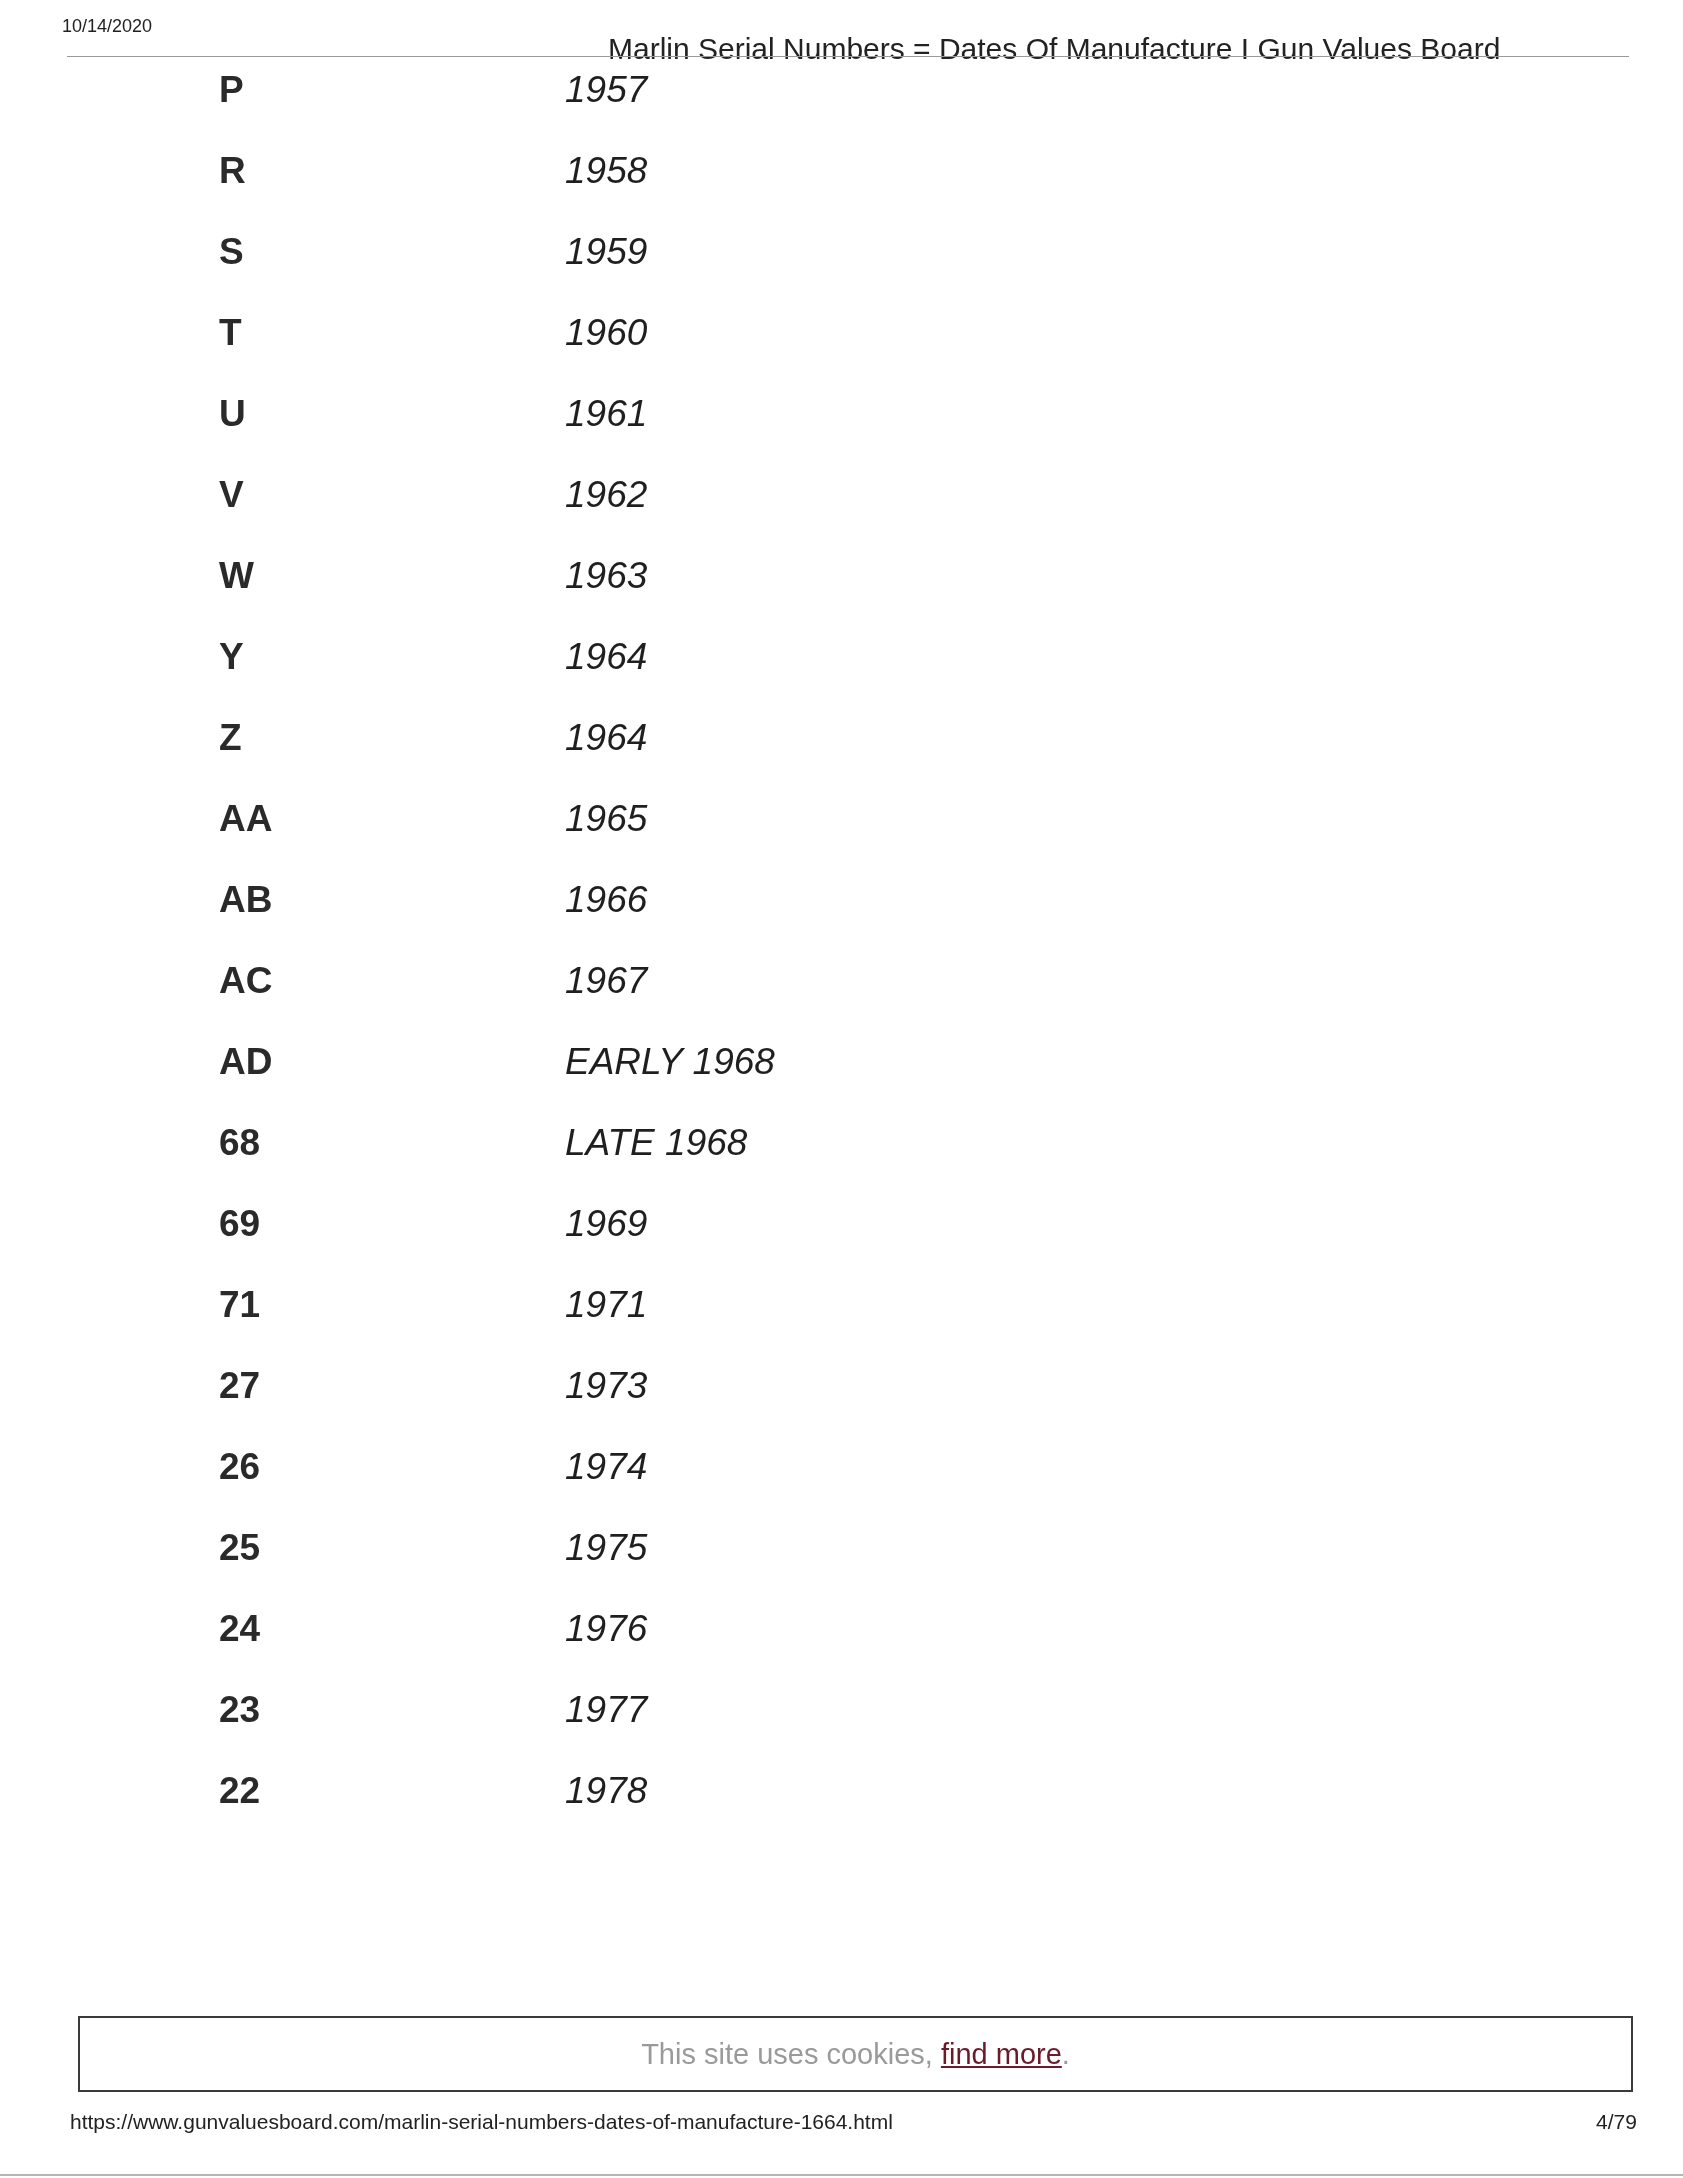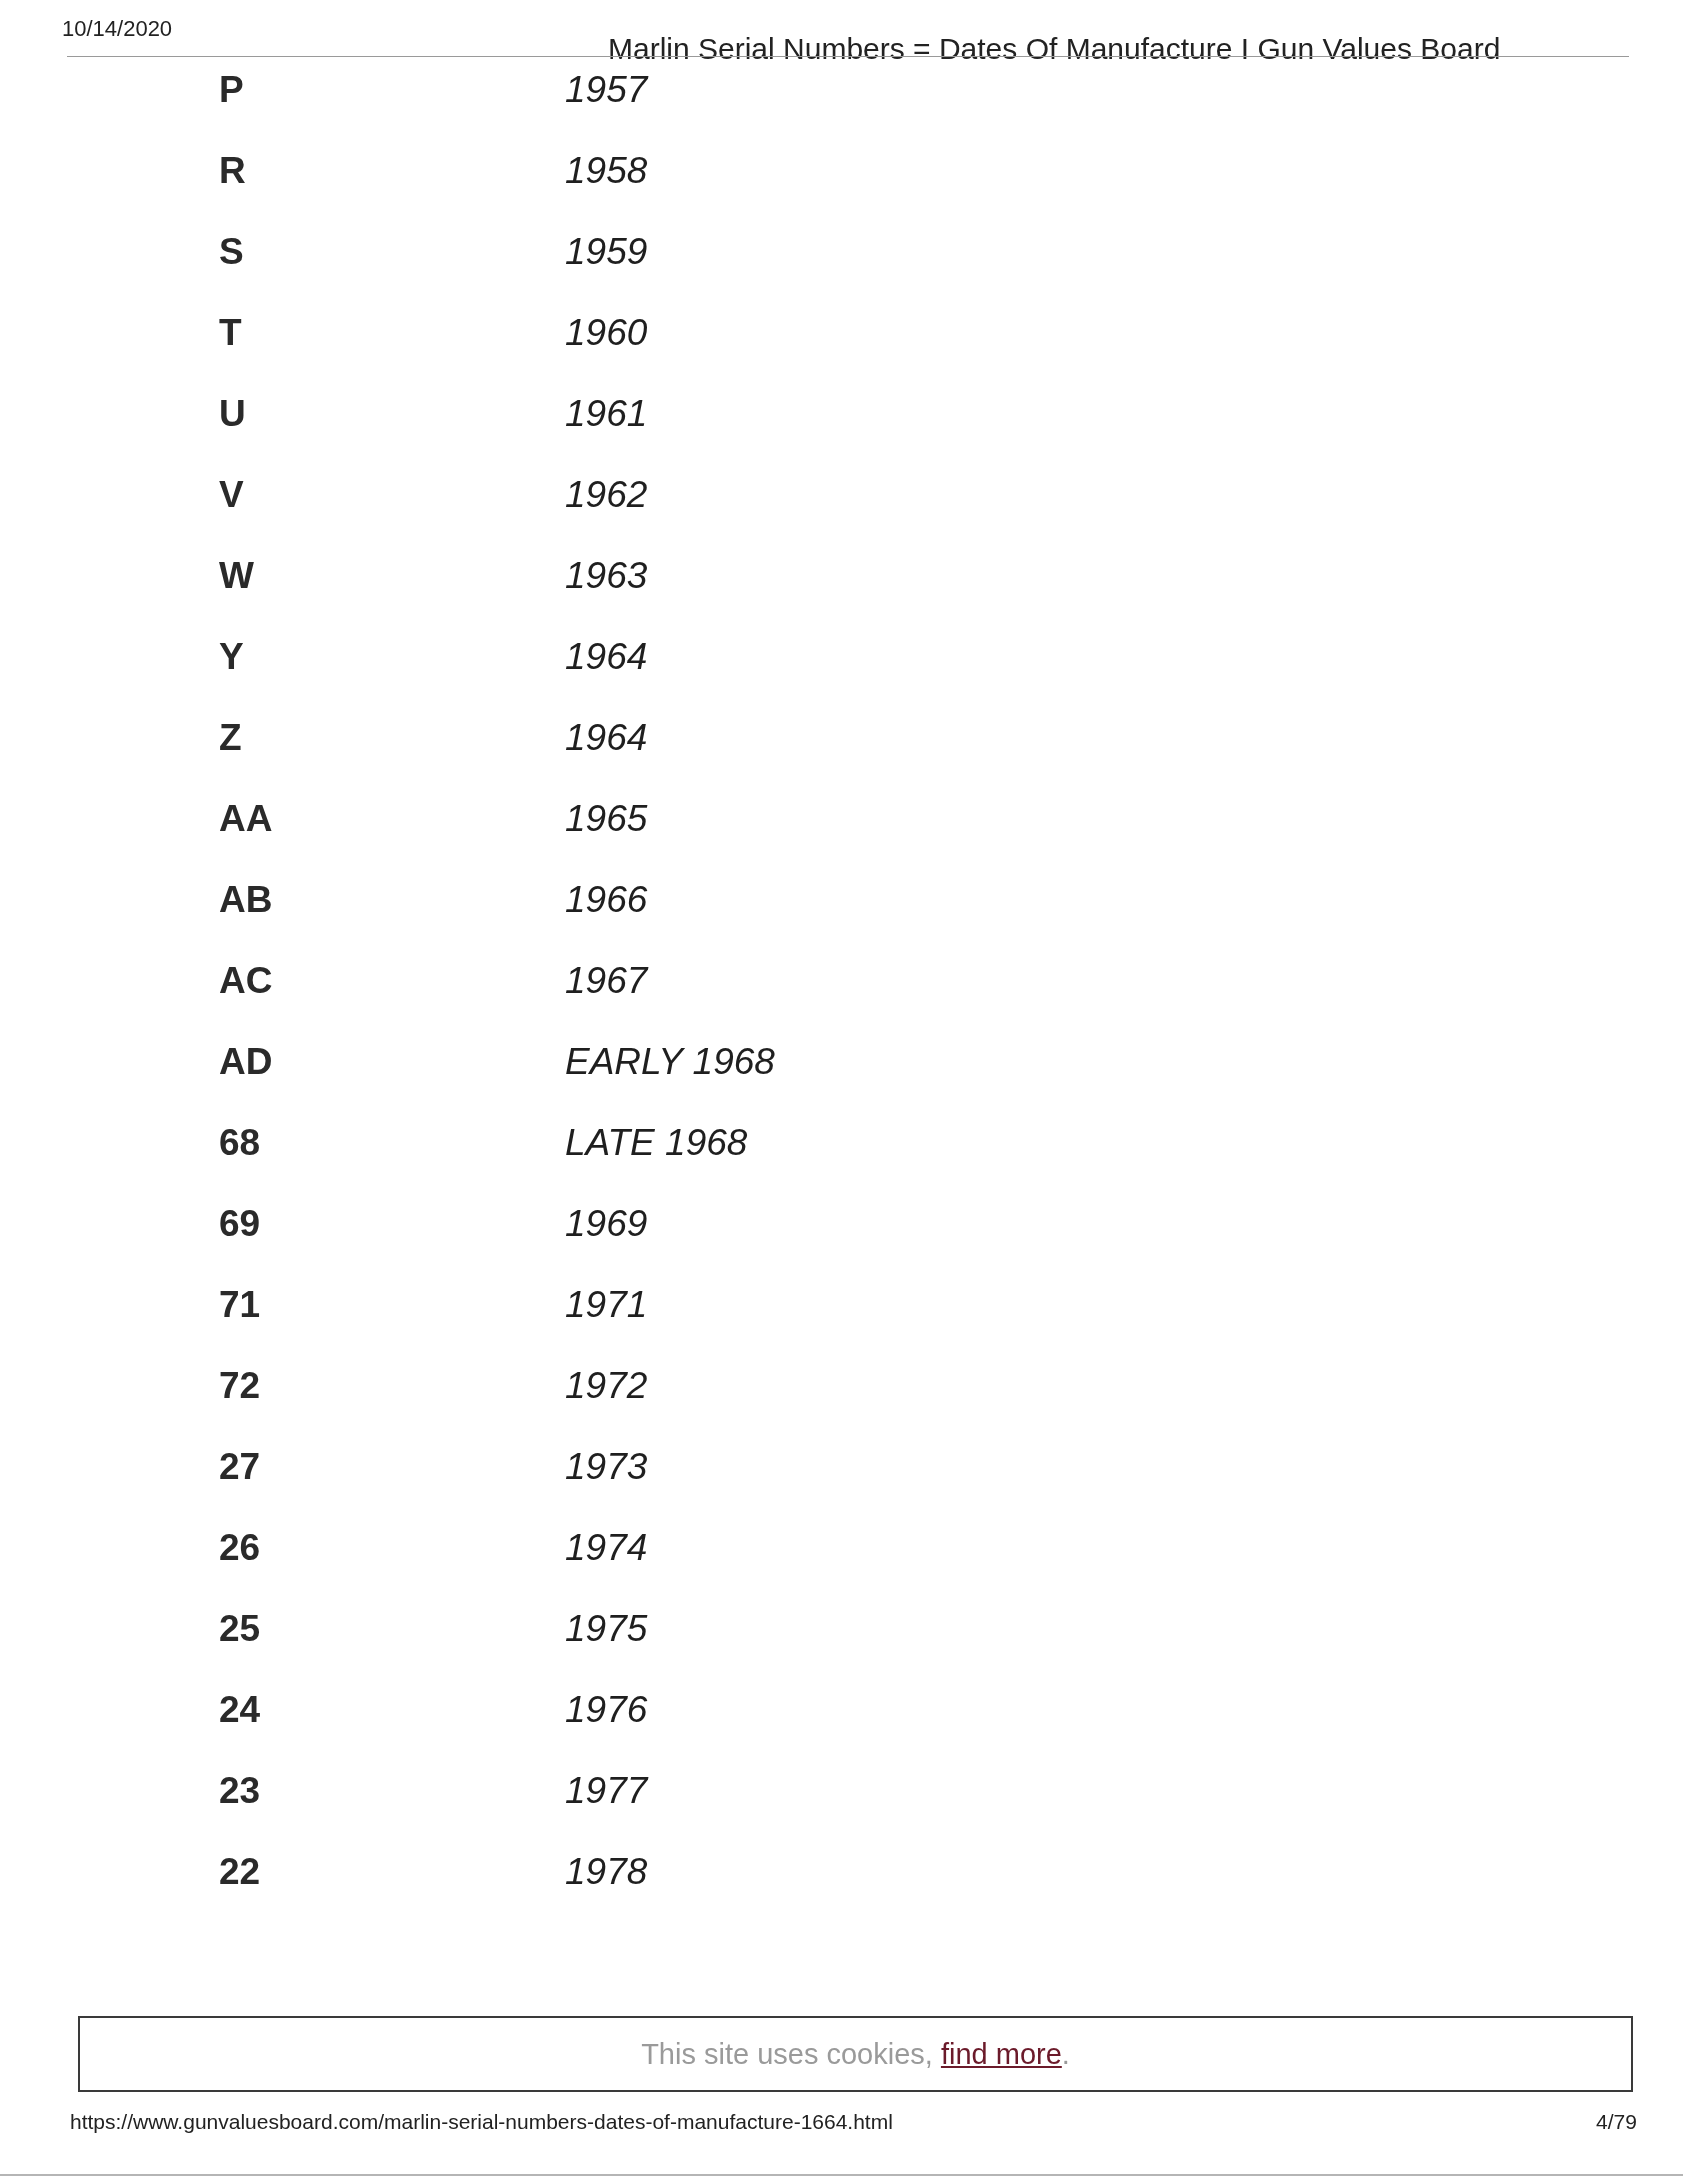--- a/index.html
+++ b/index.html
@@ -2,21 +2,21 @@
 <html><head>
   <meta charset="utf-8">
   <style>
     html, body { margin: 0; padding: 0; background: #ffffff; }
     body {
       width: 1683px; height: 2178px; position: relative; overflow: hidden;
       font-family: "Liberation Sans", sans-serif; color: #1a1a1a;
     }
     .hdr-date {
       position: absolute; left: 62px; top: 16px;
-      font-size: 22px; color: #222;
+      font-size: 18px; color: #222;
     }
     .hdr-title {
       position: absolute; left: 608px; top: 32px;
       font-size: 30px; color: #222; white-space: nowrap;
     }
     .hdr-rule {
       position: absolute; left: 67px; top: 56px; width: 1562px; height: 0;
       border-top: 1.5px solid #9a9a9a;
     }
     .table {
@@ -120,24 +120,20 @@
     </div>
   <div class="row">
       <span class="cell-code">69</span>
       <span class="cell-year">1969</span>
     </div>
   <div class="row">
       <span class="cell-code">71</span>
       <span class="cell-year">1971</span>
     </div>
   <div class="row">
-      <span class="cell-code">72</span>
-      <span class="cell-year">1972</span>
-    </div>
-  <div class="row">
       <span class="cell-code">27</span>
       <span class="cell-year">1973</span>
     </div>
   <div class="row">
       <span class="cell-code">26</span>
       <span class="cell-year">1974</span>
     </div>
   <div class="row">
       <span class="cell-code">25</span>
       <span class="cell-year">1975</span>

